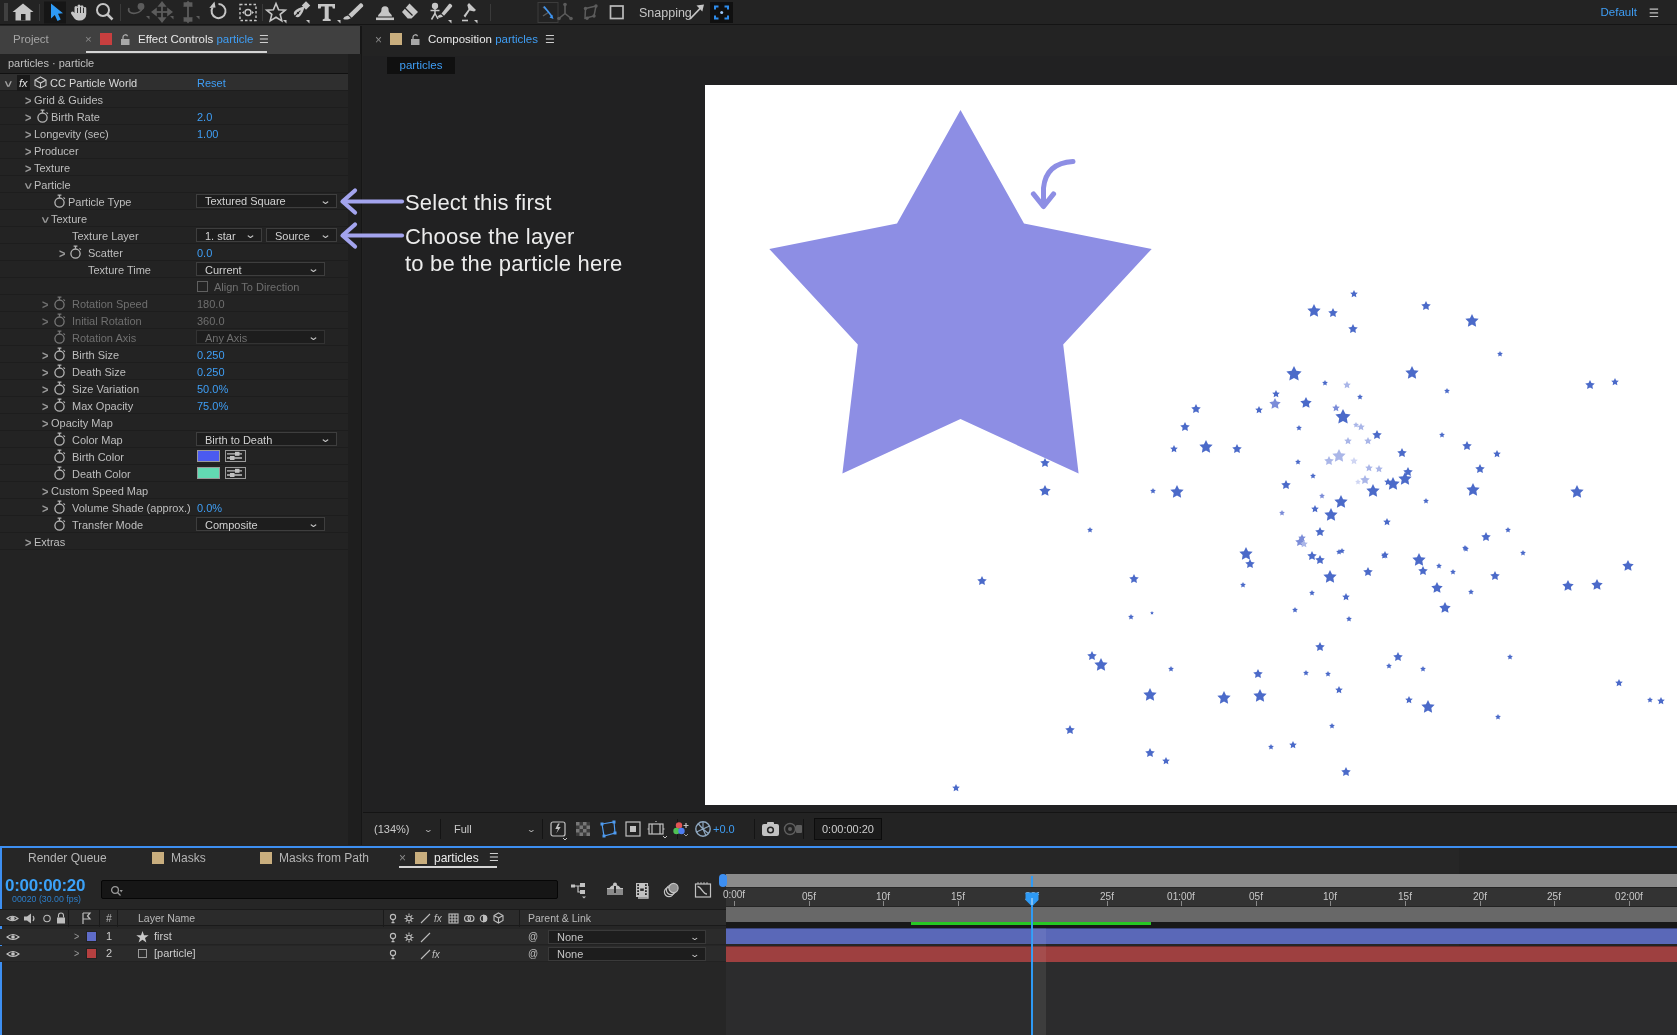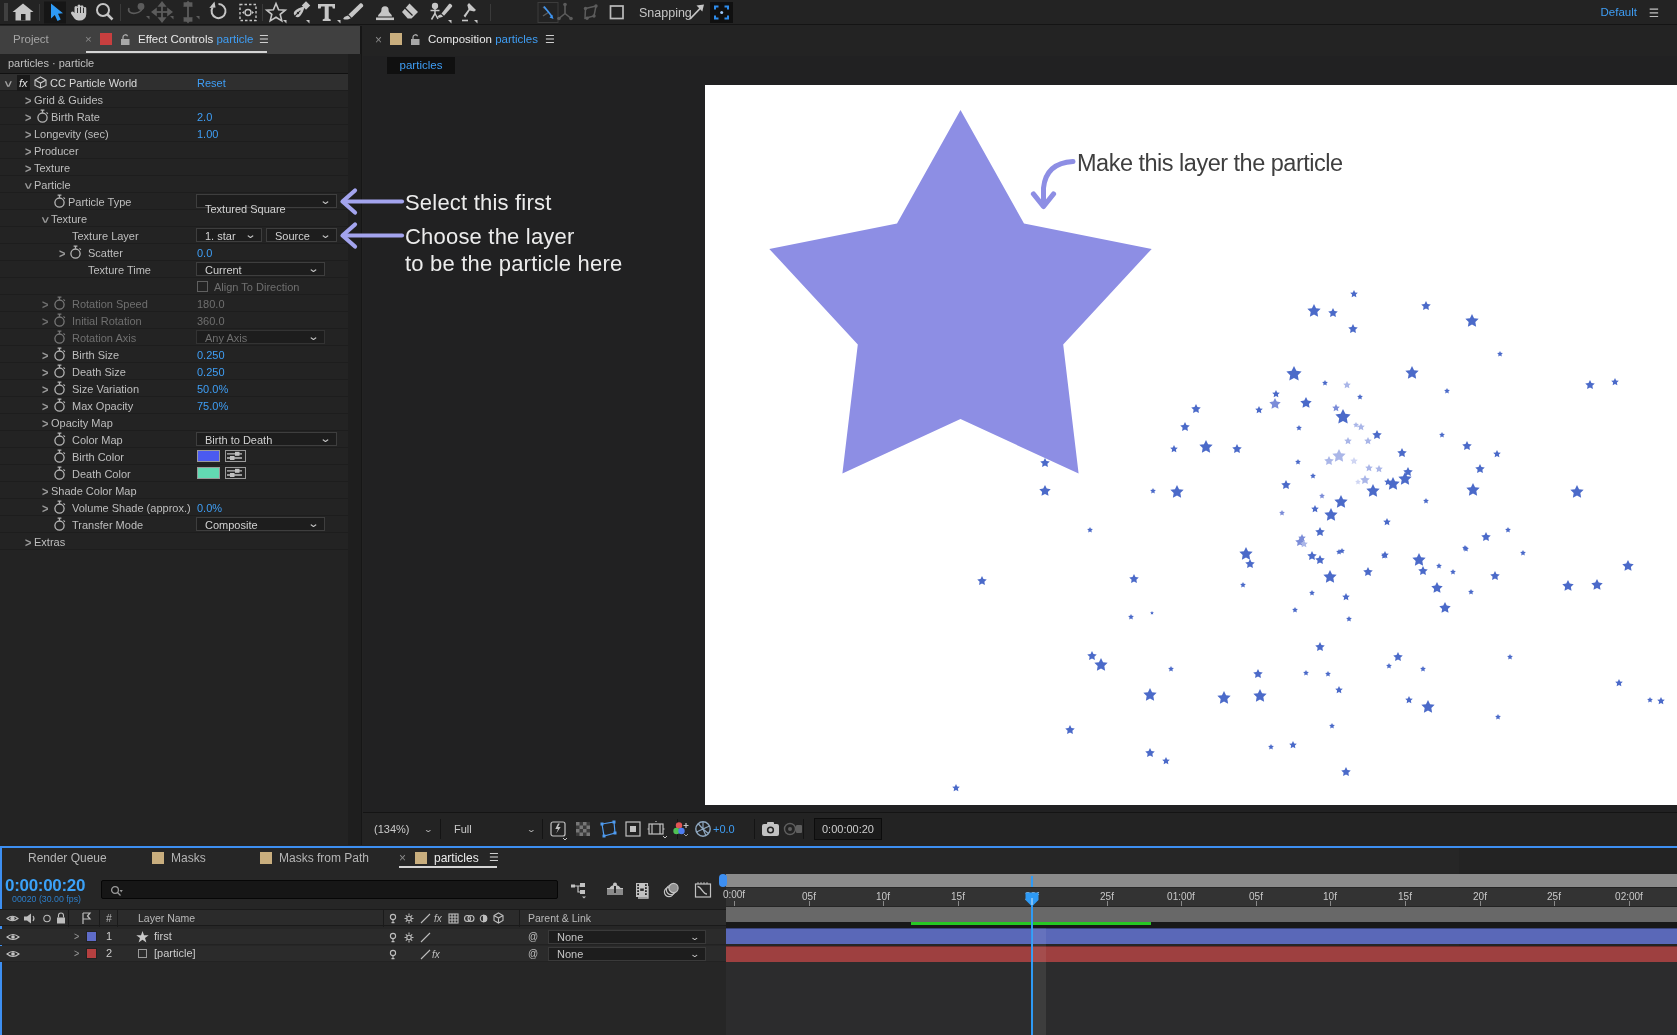--- a/index.html
+++ b/index.html
@@ -237,21 +237,21 @@
         </div>
 <div class="row" style="top:119px">
           <svg class="sw" width="14" height="15" viewBox="0 0 14 15" style="left:53px;top:1px">
             <g fill="none" stroke="#b5b5b5" stroke-width="1.3">
               <circle cx="6.5" cy="8.6" r="4.6"></circle>
               <path d="M4.6 1.1h3.8M6.5 1.1v2.6"></path>
               <path d="M10.5 3.4l1.4 1.4" stroke-width="1.1"></path>
             </g>
           </svg>
           <span class="lbl" style="left:68px">Particle Type</span>
-          <div class="dd" style="left:196px;width:141px"><span style="display:inline-block;margin-top:8px">Textured Square</span><span class="ch">⌄</span></div>
+          <div class="dd" style="left:196px;width:141px"><span style="display:inline-block;margin-top:0">Textured Square</span><span class="ch">⌄</span></div>
         </div>
 <div class="row" style="top:136px">
           <span class="chevd" style="left:42px;color:#9a9a9a">&gt;</span>
           <span class="lbl" style="left:51px">Texture</span>
         </div>
 <div class="row" style="top:153px">
           <span class="lbl" style="left:72px">Texture Layer</span>
           <div class="dd" style="left:196px;width:66px"><span style="display:inline-block;margin-top:1px">1. star</span><span class="ch">⌄</span></div>
           <div class="dd" style="left:266px;width:71px"><span style="display:inline-block;margin-top:1px">Source</span><span class="ch">⌄</span></div>
         </div>
@@ -406,21 +406,21 @@
           <svg class="sw" width="17" height="10" viewBox="0 0 17 10" style="left:227px;top:3px">
             <g stroke="#c0c0c0" stroke-width="1.3">
               <path d="M0 2.8h15M0 7h15"></path>
             </g>
             <rect x="8" y="0.8" width="4.5" height="4" fill="#c0c0c0"></rect>
             <rect x="3" y="5" width="4.5" height="4" fill="#c0c0c0"></rect>
           </svg>
         </div>
 <div class="row" style="top:408px">
           <span class="chev" style="left:42px;color:#9a9a9a">&gt;</span>
-          <span class="lbl" style="left:51px">Shade Color Map</span>
+          <span class="lbl" style="left:51px">Custom Speed Map</span>
         </div>
 <div class="row" style="top:425px">
           <span class="chev" style="left:42px;color:#9a9a9a">&gt;</span>
           <svg class="sw" width="14" height="15" viewBox="0 0 14 15" style="left:53px;top:1px">
             <g fill="none" stroke="#b5b5b5" stroke-width="1.3">
               <circle cx="6.5" cy="8.6" r="4.6"></circle>
               <path d="M4.6 1.1h3.8M6.5 1.1v2.6"></path>
               <path d="M10.5 3.4l1.4 1.4" stroke-width="1.1"></path>
             </g>
           </svg>
@@ -594,21 +594,20 @@
 <use href="#st" fill="#4b6ac9" transform="translate(793,632) scale(3)"></use>
 <use href="#st" fill="#4b6ac9" transform="translate(365,645) scale(5)"></use>
 <use href="#st" fill="#4b6ac9" transform="translate(627,641) scale(3)"></use>
 <use href="#st" fill="#4b6ac9" transform="translate(445,668) scale(5)"></use>
 <use href="#st" fill="#4b6ac9" transform="translate(461,676) scale(4)"></use>
 <use href="#st" fill="#4b6ac9" transform="translate(566,662) scale(3)"></use>
 <use href="#st" fill="#4b6ac9" transform="translate(588,660) scale(4)"></use>
 <use href="#st" fill="#4b6ac9" transform="translate(641,687) scale(5)"></use>
 <use href="#st" fill="#4b6ac9" transform="translate(251,703) scale(4)"></use>
 </svg>
-<div style="position:absolute;left:372px;top:65px;color:#3f3f3f;font-size:23.5px;letter-spacing:-.5px;white-space:nowrap">Make this layer the particle</div>
 </div>
   <div id="cbot">
 <div class="abs" style="left:11px;top:10px;color:#c9c9c9">(134%)</div>
 <div class="abs" style="left:62px;top:12px;color:#b5b5b5;font-size:8px;transform:scaleX(1.5)">⌄</div>
 <div class="abs" style="left:77px;top:6px;width:1px;height:20px;background:#141414"></div>
 <div class="abs" style="left:91px;top:10px;color:#c9c9c9">Full</div>
 <div class="abs" style="left:165px;top:12px;color:#b5b5b5;font-size:8px;transform:scaleX(1.5)">⌄</div>
 <div class="abs" style="left:179px;top:6px;width:1px;height:20px;background:#141414"></div>
 <svg class="abs" style="left:186px;top:6px" width="120" height="22" viewBox="0 0 120 22">
 <g fill="none" stroke="#c2c2c2" stroke-width="1.2">

